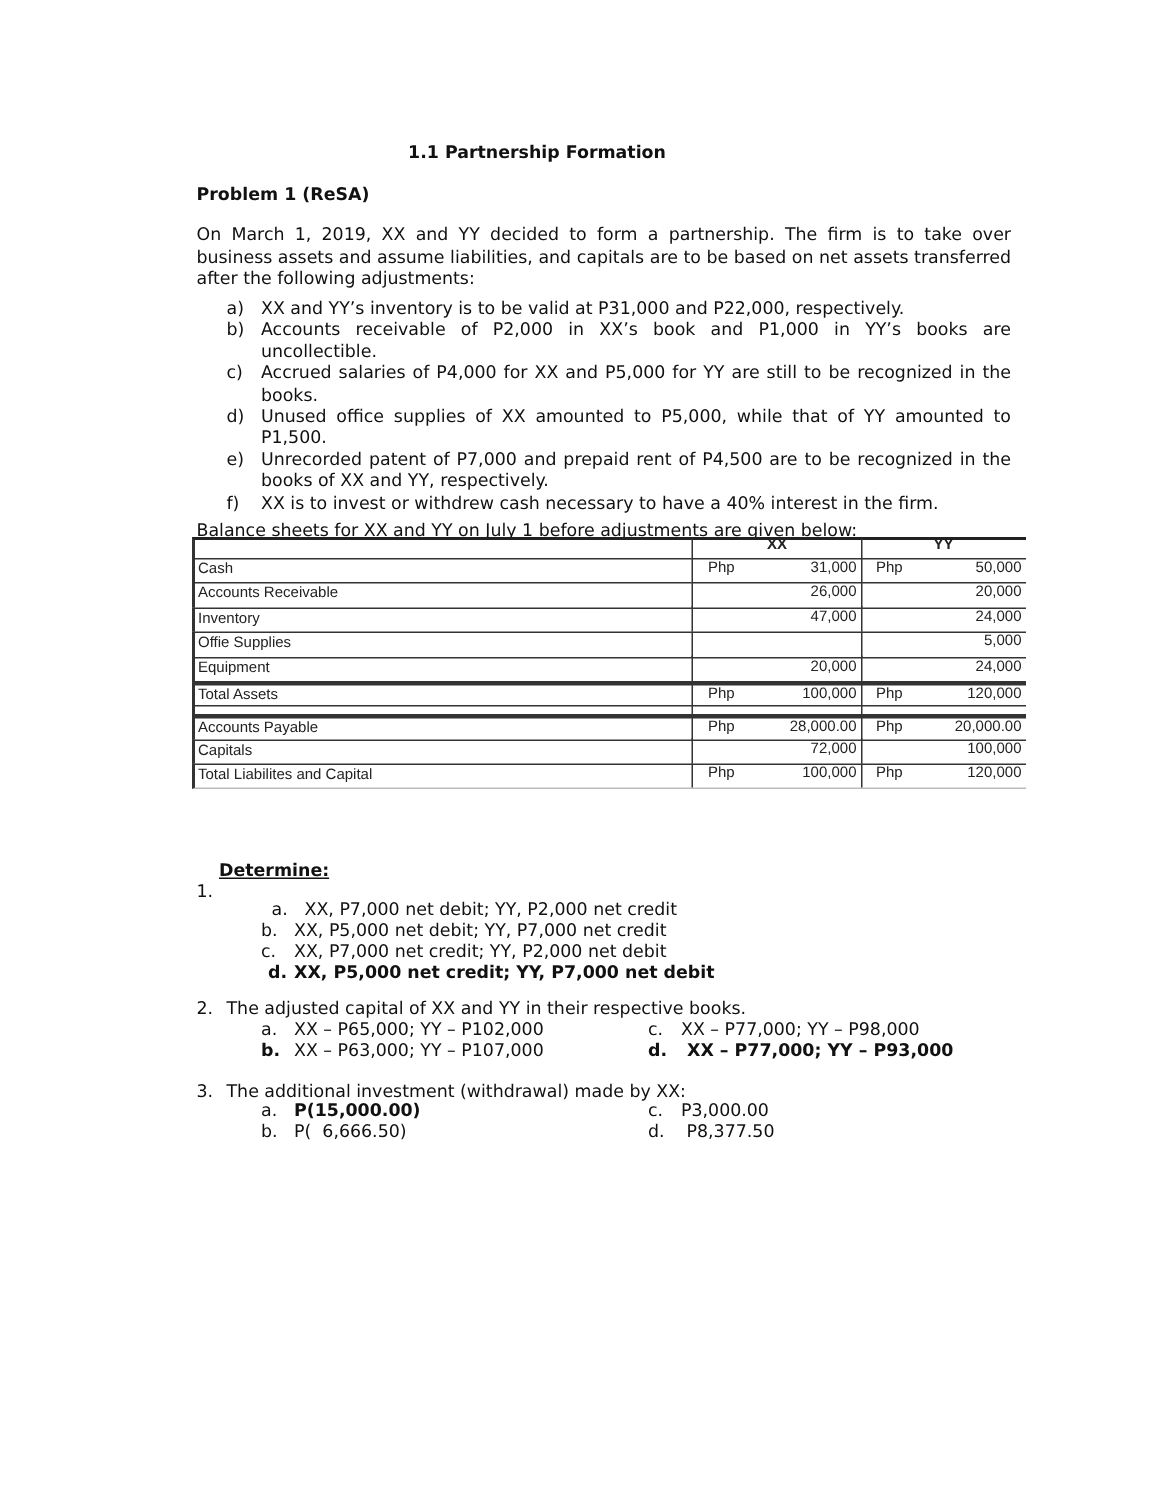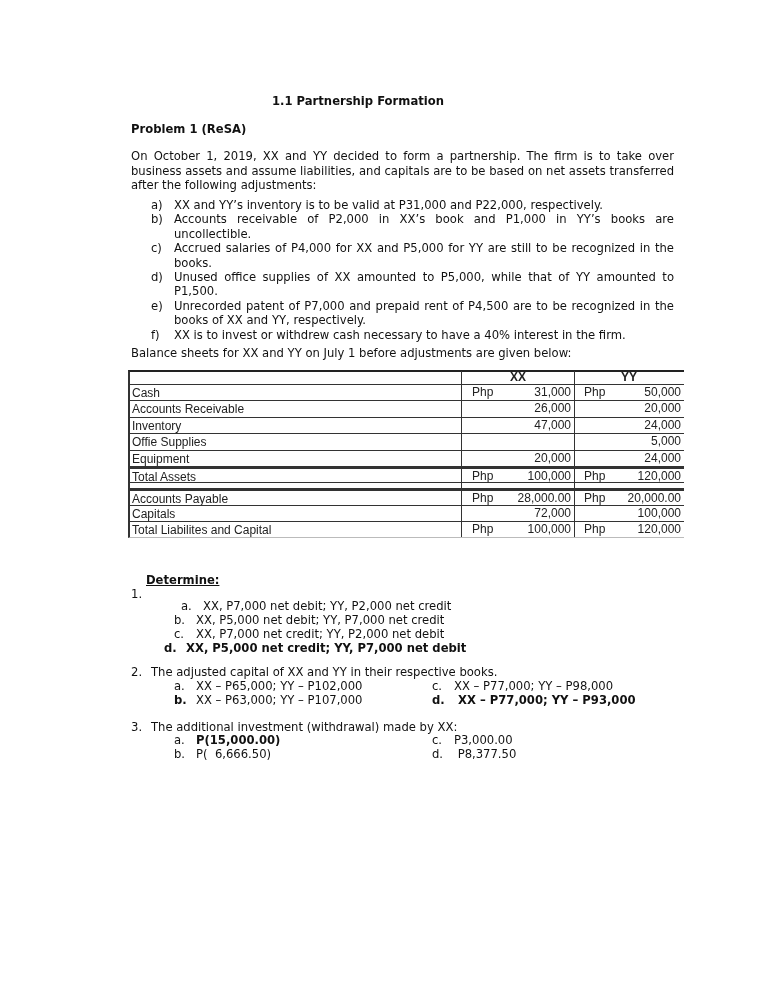--- a/index.html
+++ b/index.html
@@ -8,21 +8,21 @@
   .abs { position: absolute; }
   .title { left: 0; width: 716px; top: 94px; text-align: center; font-weight: bold; font-size: 11.6px; }
   .problem { left: 131px; top: 122px; font-weight: bold; }
   .intro { left: 131px; top: 149px; width: 543px; line-height: 14.5px; text-align: justify; }
   .adj { left: 131px; top: 198px; width: 543px; }
   .adj-item { position: relative; padding-left: 43px; line-height: 14.4px; text-align: justify; }
   .adj-item .mk { position: absolute; left: 20px; top: 0; }
   .bsintro { left: 131px; top: 346px; }
 
   
-  .bs { left: 128px; top: 370px; width: 556px; font-family: "Liberation Sans", sans-serif; font-size: 12px; color: #222; }
+  .bs { left: 128px; top: 358px; width: 556px; font-family: "Liberation Sans", sans-serif; font-size: 10px; color: #222; }
   .bs-row { position: relative; height: 16.4px; border-top: 1.5px solid #333; border-left: 2px solid #333; box-sizing: border-box; }
   .bs-row.head { border-top: 2.5px solid #222; height: 14px; }
   .bs-row.sep { height: 6px; border-top: 1.5px solid #333; }
   .bs-row.thick { border-top: 3px solid #333; }
   .bs-row.last { border-bottom: 1px solid #bbb; }
   .bs-label { position: absolute; left: 2px; top: 1px; white-space: nowrap; text-align: right; }
   .bs-c1 { position: absolute; left: 331px; width: 112px; top: -1.5px; bottom: 0; border-left: 1.5px solid #333; border-right: 1.5px solid #333; }
   .bs-c2 { position: absolute; left: 444px; width: 110px; top: -1.5px; bottom: 0; }
   .php { position: absolute; left: 10px; top: 1.5px; }
   .amt { position: absolute; right: 3px; top: 1.5px; }
@@ -34,21 +34,21 @@
   .qtext { position: absolute; left: 20px; white-space: nowrap; }
   .opt { position: absolute; white-space: nowrap; }
   .opt .l { display: inline-block; width: 22px; }
   .b { font-weight: bold; }
 </style>
 </head>
 <body>
 
 <div class="abs title">1.1 Partnership Formation</div>
 <div class="abs problem">Problem 1 (ReSA)</div>
-<div class="abs intro">On October 1, 2019, XX and YY decided to form a partnership. The firm is to take over business assets and assume liabilities, and capitals are to be based on net assets transferred after the following adjustments:</div>
+<div class="abs intro">On March 1, 2019, XX and YY decided to form a partnership. The firm is to take over business assets and assume liabilities, and capitals are to be based on net assets transferred after the following adjustments:</div>
 
 <div class="abs adj">
   <div class="adj-item"><span class="mk">a)</span><span>XX and YY’s inventory is to be valid at P31,000 and P22,000, respectively.</span></div>
   <div class="adj-item"><span class="mk">b)</span><span>Accounts receivable of P2,000 in XX’s book and P1,000 in YY’s books are uncollectible.</span></div>
   <div class="adj-item"><span class="mk">c)</span><span>Accrued salaries of P4,000 for XX and P5,000 for YY are still to be recognized in the books.</span></div>
   <div class="adj-item"><span class="mk">d)</span><span>Unused office supplies of XX amounted to P5,000, while that of YY amounted to P1,500.</span></div>
   <div class="adj-item"><span class="mk">e)</span><span>Unrecorded patent of P7,000 and prepaid rent of P4,500 are to be recognized in the books of XX and YY, respectively.</span></div>
   <div class="adj-item"><span class="mk">f)</span><span>XX is to invest or withdrew cash necessary to have a 40% interest in the firm.</span></div>
 </div>
 
@@ -168,21 +168,21 @@
   </div>
 </div>
 
 <div class="abs det">Determine:</div>
 
 <div class="abs q" style="top:587px; width:540px; height:70px;">
   <span class="qnum">1.</span>
   <div class="opt" style="left:50px; top:12px;"><span class="l">a.</span><span>XX, P7,000 net debit; YY, P2,000 net credit</span></div>
   <div class="opt" style="left:43px; top:26px;"><span class="l">b.</span><span>XX, P5,000 net debit; YY, P7,000 net credit</span></div>
   <div class="opt" style="left:43px; top:40px;"><span class="l">c.</span><span>XX, P7,000 net credit; YY, P2,000 net debit</span></div>
-  <div class="opt b" style="left:33px; top:54px;"><span class="l">d.</span><span>XX, P5,000 net credit; YY, P7,000 net debit</span></div>
+  <div class="opt b" style="left:43px; top:54px;text-align:center;"><span class="l">d.</span><span>XX, P5,000 net credit; YY, P7,000 net debit</span></div>
 </div>
 
 <div class="abs q" style="top:665px; width:540px; height:45px;">
   <span class="qnum">2.</span>
   <span class="qtext">The adjusted capital of XX and YY in their respective books.</span>
   <div class="opt" style="left:43px; top:14px;"><span class="l">a.</span><span>XX – P65,000; YY – P102,000</span></div>
   <div class="opt" style="left:43px; top:28px;"><span class="l b">b.</span><span>XX – P63,000; YY – P107,000</span></div>
   <div class="opt" style="left:301px; top:14px;"><span class="l">c.</span><span>XX – P77,000; YY – P98,000</span></div>
   <div class="opt b" style="left:301px; top:28px;"><span class="l" style="width:26px">d.</span><span>XX – P77,000; YY – P93,000</span></div>
 </div>

